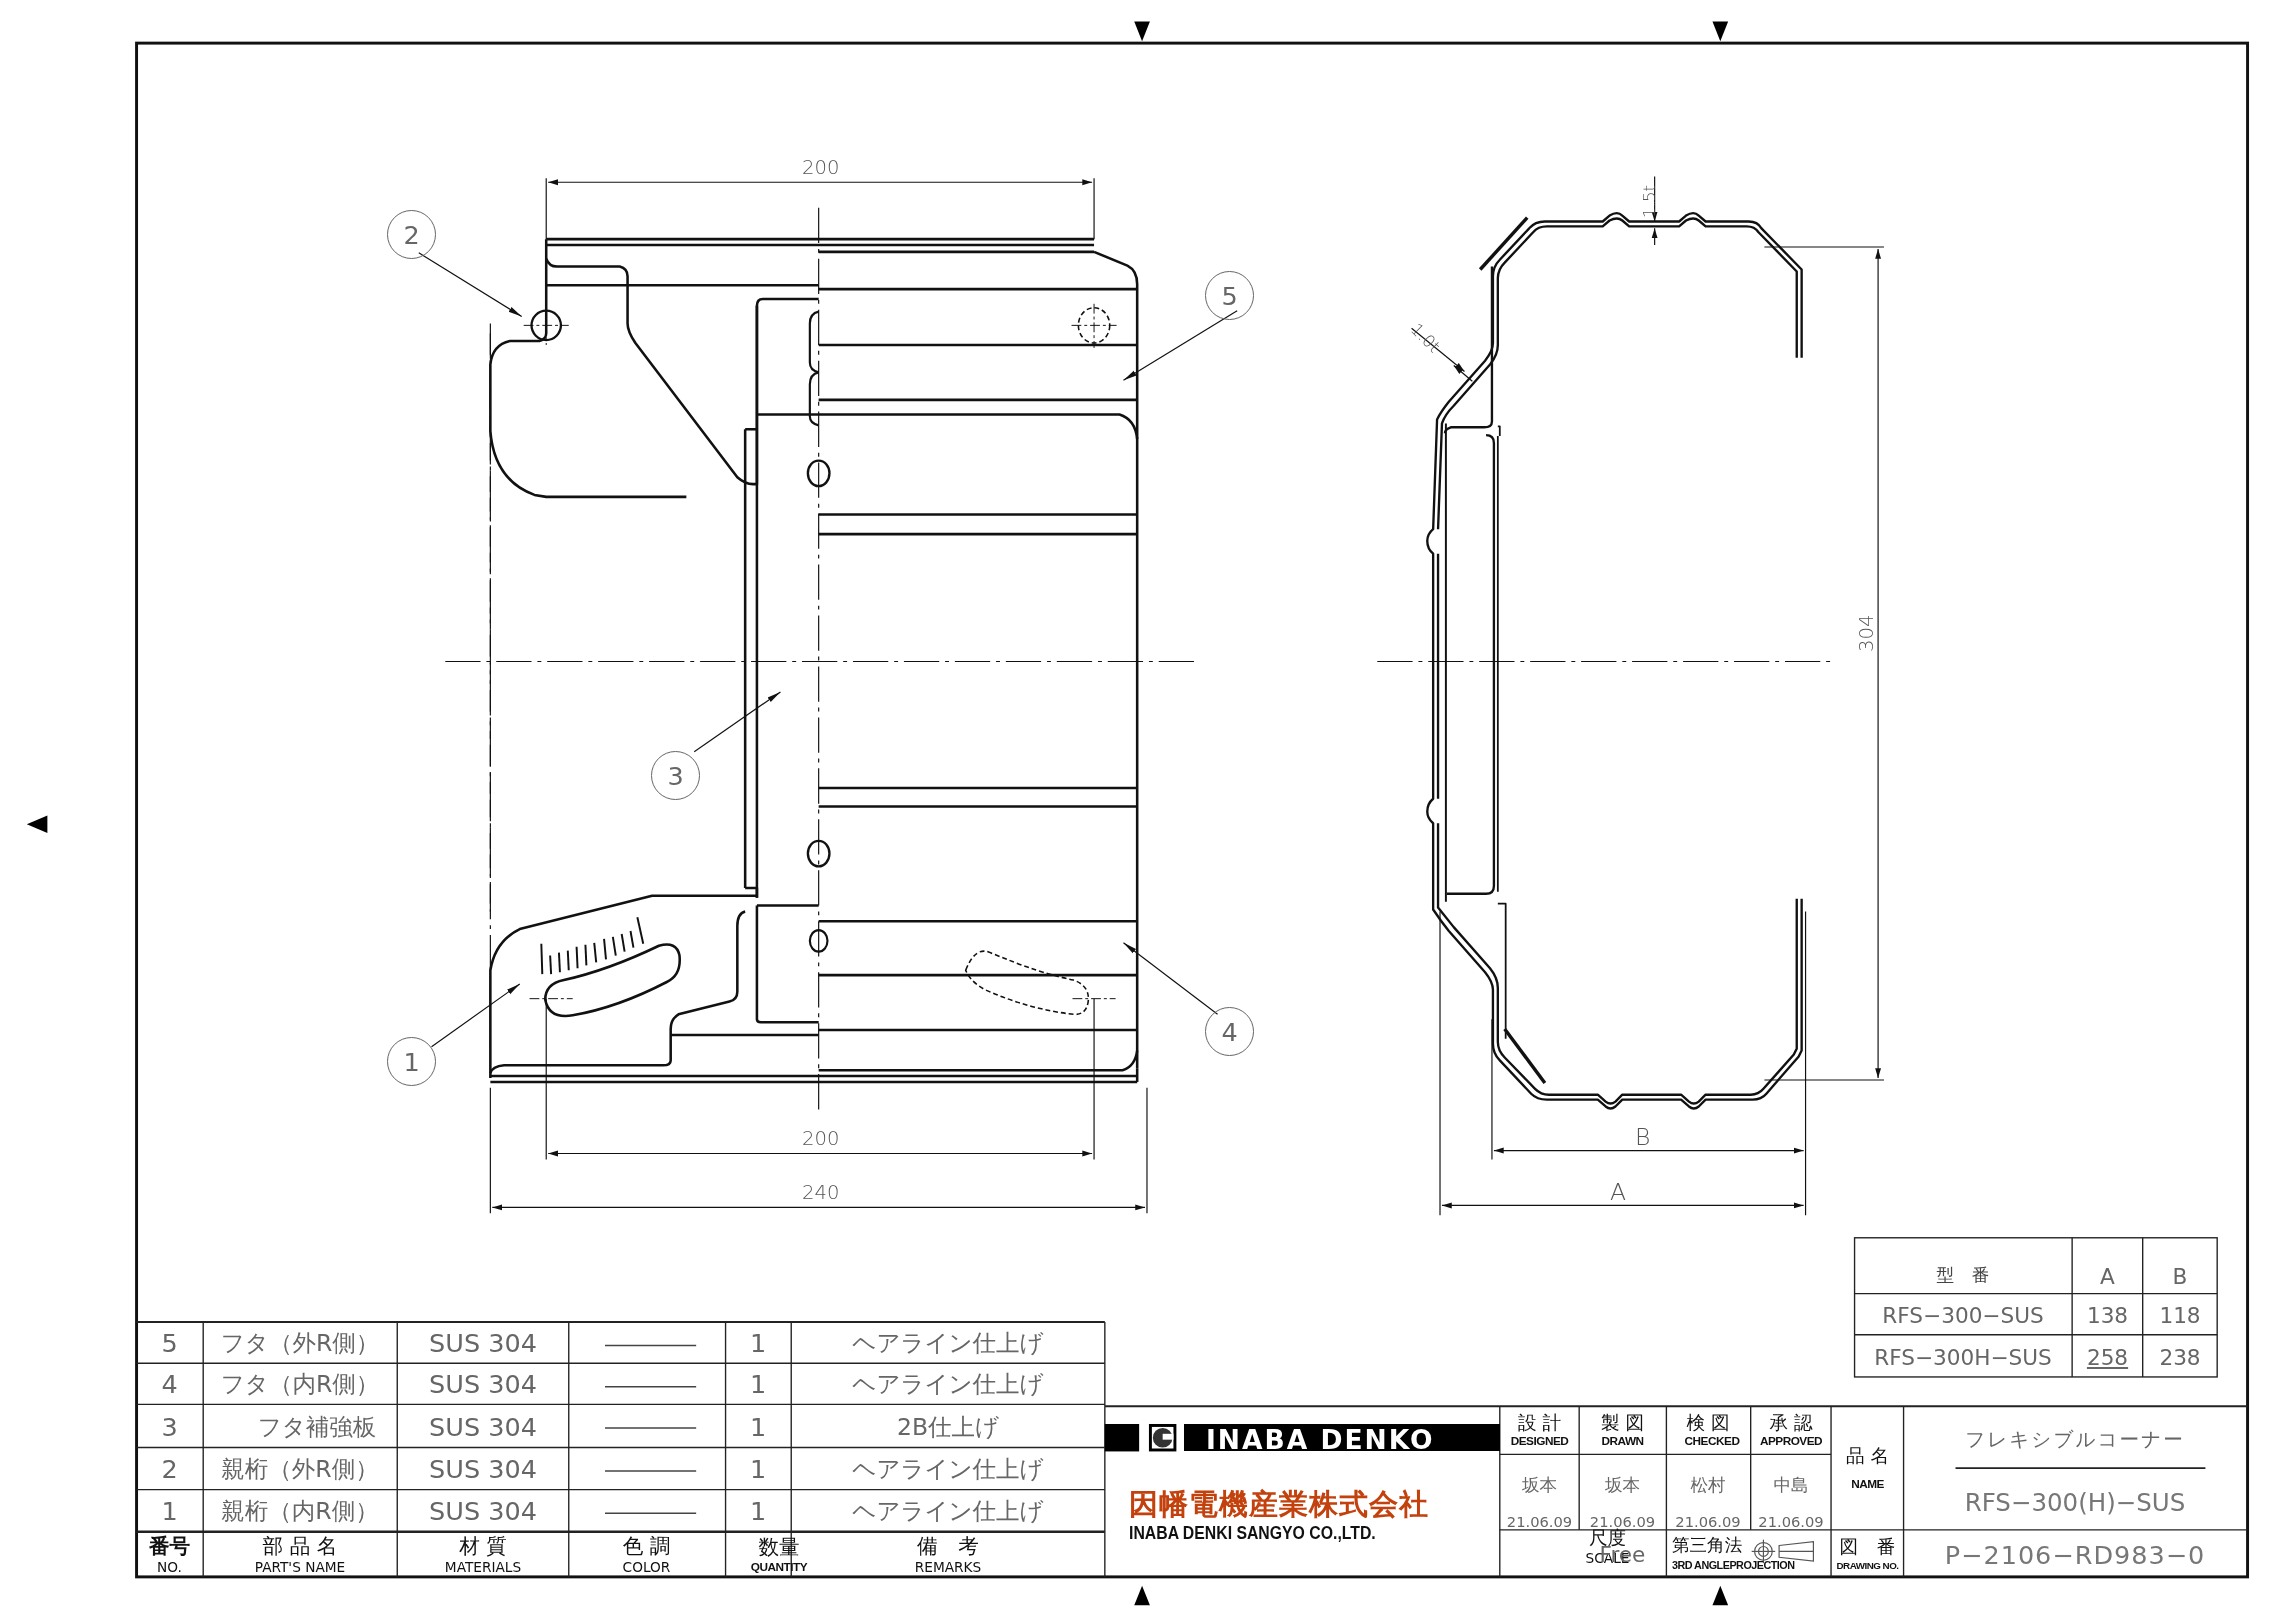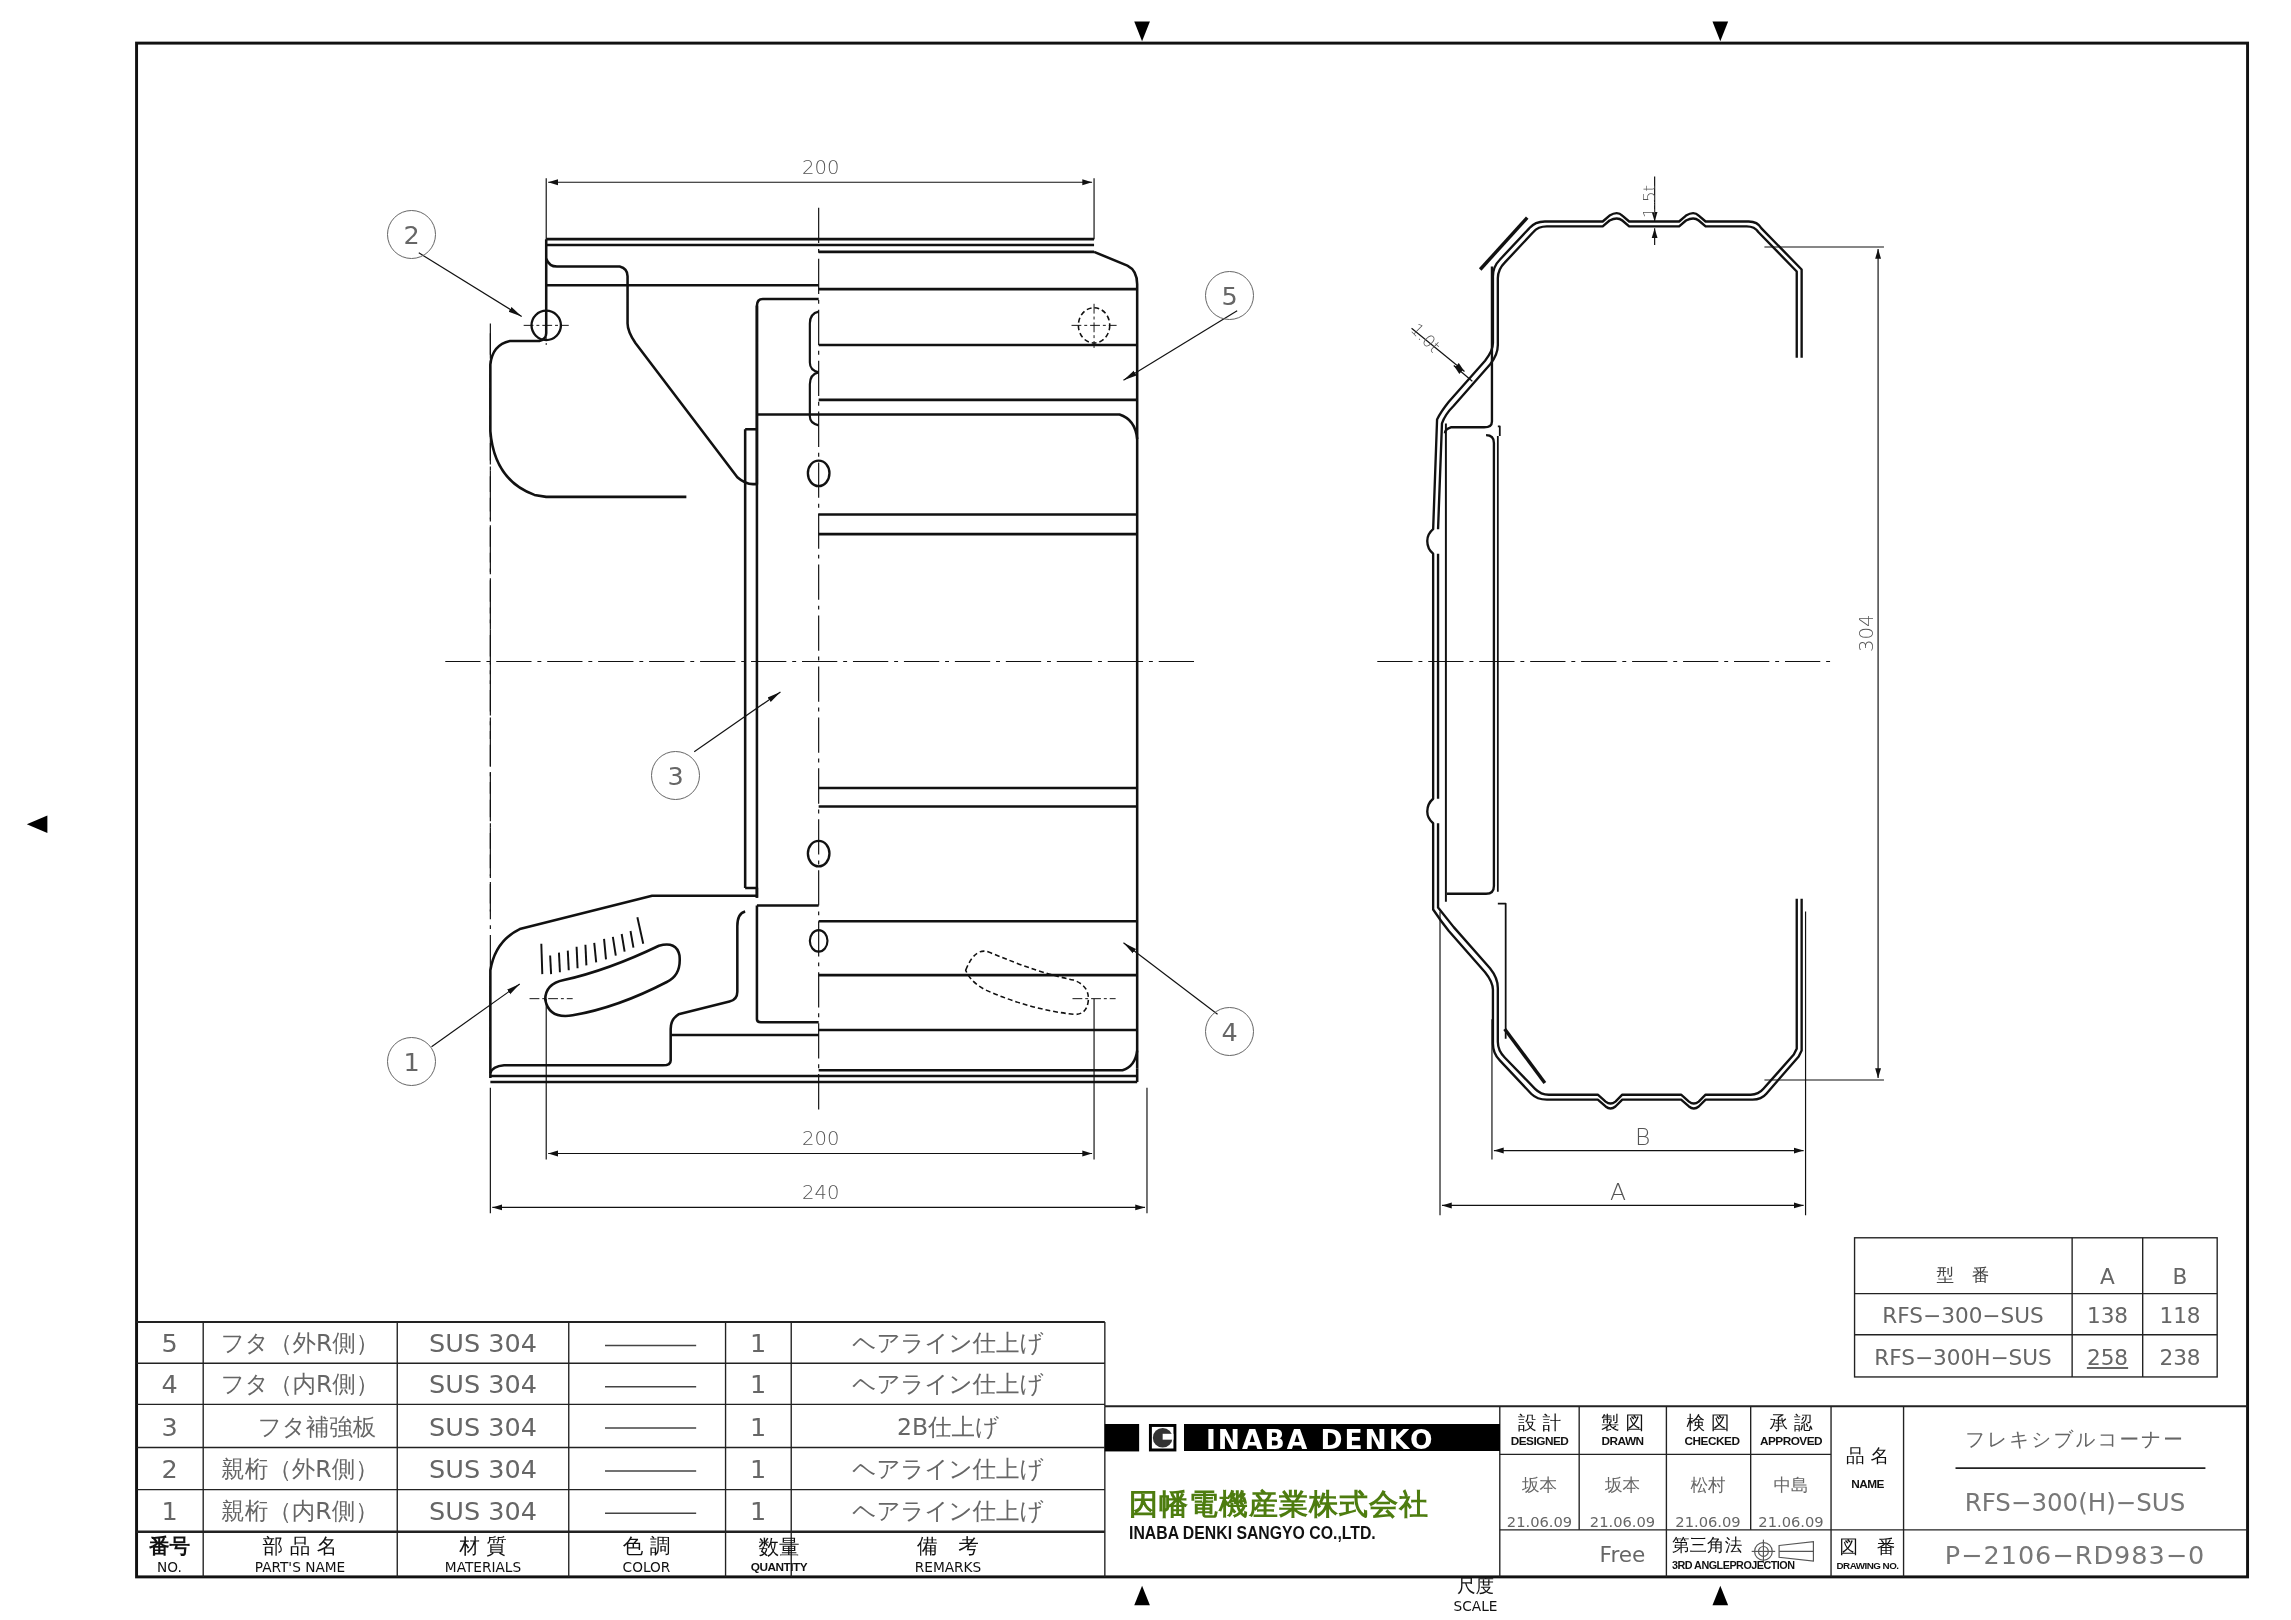--- a/index.html
+++ b/index.html
@@ -8,21 +8,21 @@
   .cell{position:absolute;display:flex;align-items:center;justify-content:center;text-align:center;box-sizing:border-box;color:#555;white-space:nowrap;}
   .hdr-jp{font-size:20.6px;color:#111;line-height:1;}
   .hdr-en{font-size:13.7px;color:#111;line-height:1;margin-top:3.9px;}
   .hdr-en.b{font-weight:bold;font-family:"Liberation Sans Narrow","Liberation Sans",sans-serif;letter-spacing:-0.5px;}
   .stack{flex-direction:column;}
   .pl-text{font-size:25.5px;color:#666;}
   .pl-text.s{font-size:23.5px;}
   .tb-small{font-size:15.7px;color:#666;}
   .logo-band{position:absolute;background:#000;}
   .logo-text{position:absolute;color:#fff;font-weight:bold;font-size:26.5px;letter-spacing:2px;font-family:"DejaVu Sans",sans-serif;}
-  .company-jp{position:absolute;font-size:29px;font-weight:bold;color:#4d7c0f;letter-spacing:1px;}
+  .company-jp{position:absolute;font-size:29px;font-weight:bold;color:#c2410c;letter-spacing:1px;}
   .company-en{position:absolute;font-size:18.6px;font-weight:bold;color:#111;font-family:"Liberation Sans",sans-serif;transform:scaleX(0.85);transform-origin:left center;}
   .dimtext{position:absolute;font-size:19.6px;color:#555;font-family:"DejaVu Sans",sans-serif;font-weight:300;}
   .balloon{position:absolute;width:49px;height:49px;border:1.3px solid #666;border-radius:50%;display:flex;align-items:center;justify-content:center;font-size:25.5px;color:#666;box-sizing:border-box;background:transparent;}
 </style>
 </head>
 <body>
 
 <svg id="drawing" viewBox="0 0 2338 1653" xmlns="http://www.w3.org/2000/svg">
   <defs>
     <marker id="arr" viewBox="0 0 10 10" refX="10" refY="5" markerWidth="10" markerHeight="10" orient="auto-start-reverse" markerUnits="userSpaceOnUse">
@@ -361,21 +361,21 @@
   <div class="cell tb-small" style="left:1500px;top:1470px;width:79px;height:29px;font-size:17.6px;">坂本</div>
   <div class="cell tb-small" style="left:1579px;top:1470px;width:87px;height:29px;font-size:17.6px;">坂本</div>
   <div class="cell tb-small" style="left:1666px;top:1470px;width:84px;height:29px;font-size:17.6px;">松村</div>
   <div class="cell tb-small" style="left:1751px;top:1470px;width:80px;height:29px;font-size:17.6px;">中島</div>
 
   <div class="cell tb-small" style="left:1500px;top:1513px;width:79px;height:16.7px;font-size:14.7px;">21.06.09</div>
   <div class="cell tb-small" style="left:1579px;top:1513px;width:87px;height:16.7px;font-size:14.7px;">21.06.09</div>
   <div class="cell tb-small" style="left:1666px;top:1513px;width:84px;height:16.7px;font-size:14.7px;">21.06.09</div>
   <div class="cell tb-small" style="left:1751px;top:1513px;width:80px;height:16.7px;font-size:14.7px;">21.06.09</div>
 
-  <div class="cell stack" style="left:1436px;top:1532px;width:79px;height:31px;margin-top:48px;">
+  <div class="cell stack" style="left:1568px;top:1532px;width:79px;height:31px;">
     <span class="hdr-jp" style="font-size:18.6px;">尺度</span>
     <span class="hdr-en" style="font-size:13.7px;">SCALE</span>
   </div>
   <div class="cell pl-text" style="left:1579px;top:1532px;width:87px;height:45px;font-size:21.6px;">Free</div>
 
   <div style="position:absolute;left:1666px;top:1532px;width:165px;height:45px;">
     <span class="hdr-jp" style="position:absolute;left:5.9px;top:4.9px;font-size:17.6px;">第三角法</span>
     <span class="hdr-en b" style="position:absolute;left:5.9px;top:28px;font-size:10.8px;margin:0;">3RD ANGLEPROJECTION</span>
   </div>
 

